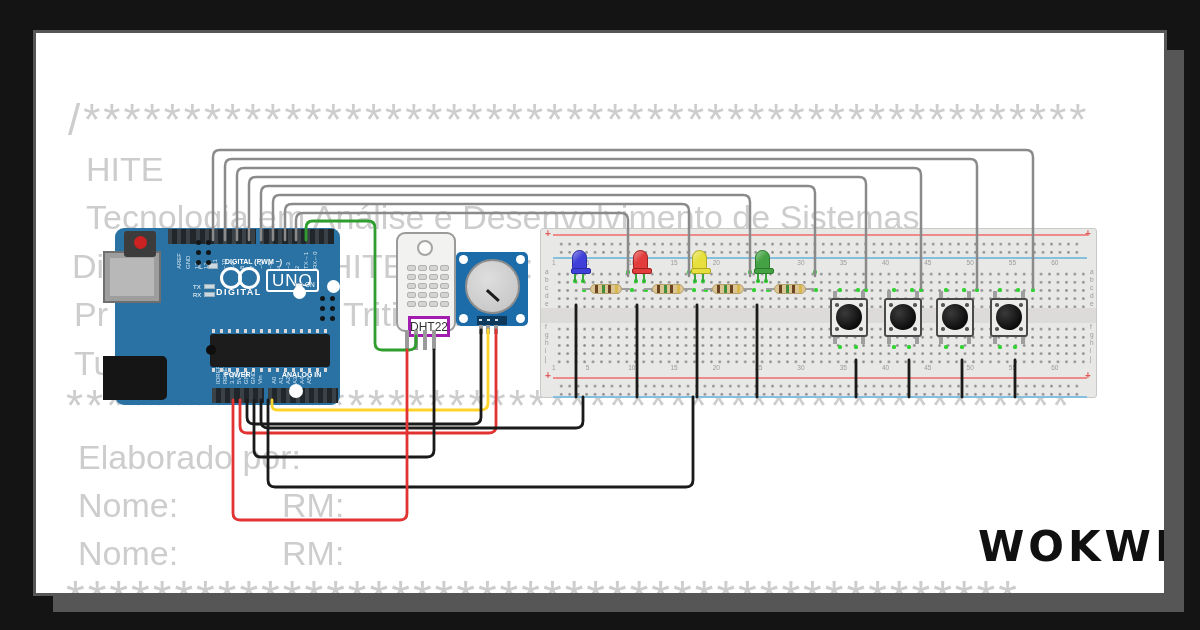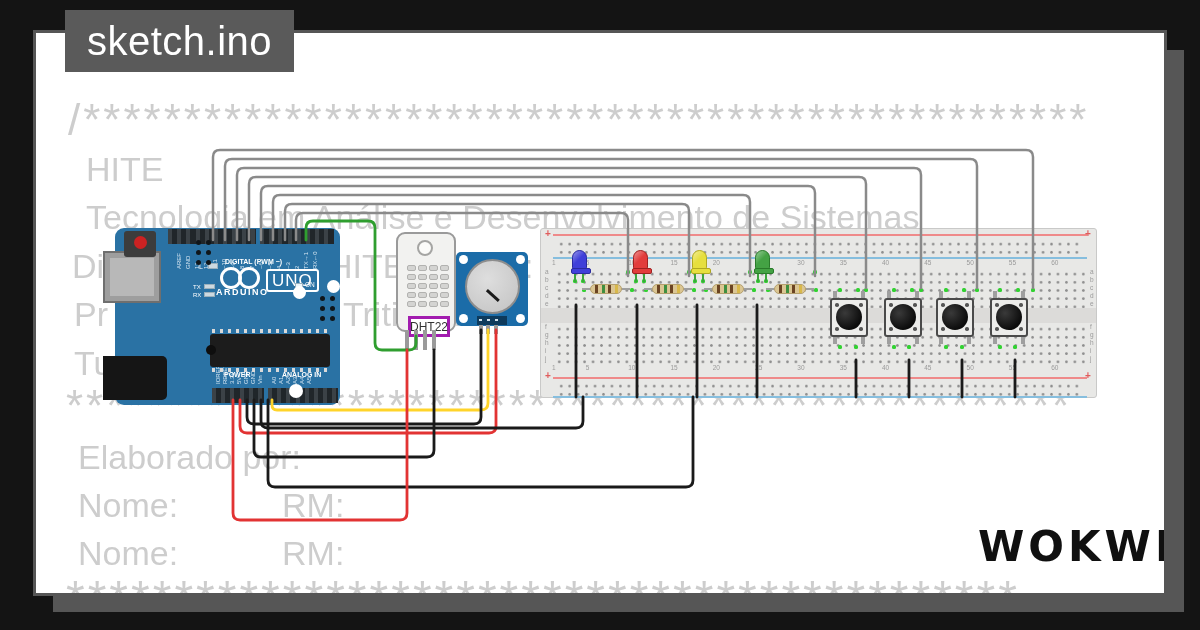--- a/index.html
+++ b/index.html
@@ -384,21 +384,21 @@
         <div class="boardlab" style="left:110px;top:30px;font-size:7px;">DIGITAL (PWM ~)</div>
         <div class="boardlab" style="left:84px;top:35px;font-size:7px;font-weight:normal;">L</div>
         <div class="sled" style="left:93px;top:35px;width:10px;height:6px;"></div>
         <div class="inf" style="left:105px;top:39px;"></div>
         <div class="inf" style="left:123px;top:39px;"></div>
         <div class="boardlab" style="left:151px;top:41px;font-size:17px;letter-spacing:1px;font-weight:normal;border:2px solid #fff;padding:1px 4px;border-radius:3px;">UNO</div>
         <div class="boardlab" style="left:78px;top:56px;font-size:6px;font-weight:normal;">TX</div>
         <div class="sled" style="left:89px;top:56px;width:11px;height:5px;"></div>
         <div class="boardlab" style="left:78px;top:64px;font-size:6px;font-weight:normal;">RX</div>
         <div class="sled" style="left:89px;top:64px;width:11px;height:5px;"></div>
-        <div class="boardlab" style="left:101px;top:60px;font-size:9px;letter-spacing:1.5px;">ARDUINO</div>
+        <div class="boardlab" style="left:101px;top:60px;font-size:9px;letter-spacing:1.5px;">DIGITAL</div>
         <div class="sled" style="left:180px;top:55px;width:8px;height:5px;background:#eef6fa;"></div>
         <div class="boardlab" style="left:190px;top:54px;font-size:6.5px;font-weight:normal;">ON</div>
         <div class="wcircle" style="left:178px;top:58px;width:13px;height:13px;top:58px;left:178px;"></div>
         <div class="wcircle" style="left:212px;top:52px;width:13px;height:13px;"></div>
         <div class="wcircle" style="left:174px;top:156px;width:14px;height:14px;"></div>
         <div class="ard" id="chip"></div>
         <div id="chip-legs-t" style="top:101px;"></div>
         <div id="chip-legs-b" style="top:140px;"></div>
         <div id="icsp">
             <div class="icsp-dot" style="left: 81px; top: 12px;"></div>
@@ -463,16 +463,13 @@
         <div class="pot-mark" style="left:39px;"></div>
         <div class="pot-pin" style="left:23px;"></div>
         <div class="pot-pin" style="left:30px;"></div>
         <div class="pot-pin" style="left:38px;"></div>
       </div>
 
       <div id="logo">WOKWI</div>
     </div>
   </div>
 
-  <div id="title-box">
-    <span>sketch.ino</span>
-  </div>
 </div>
 
 </body></html>

